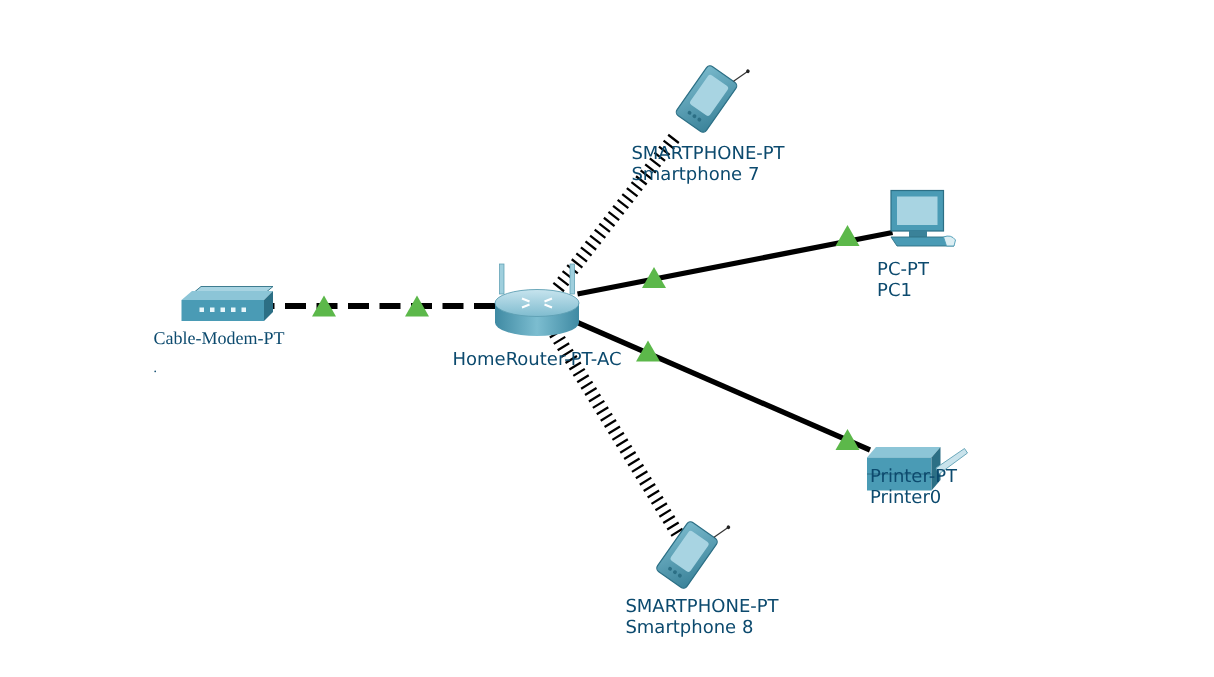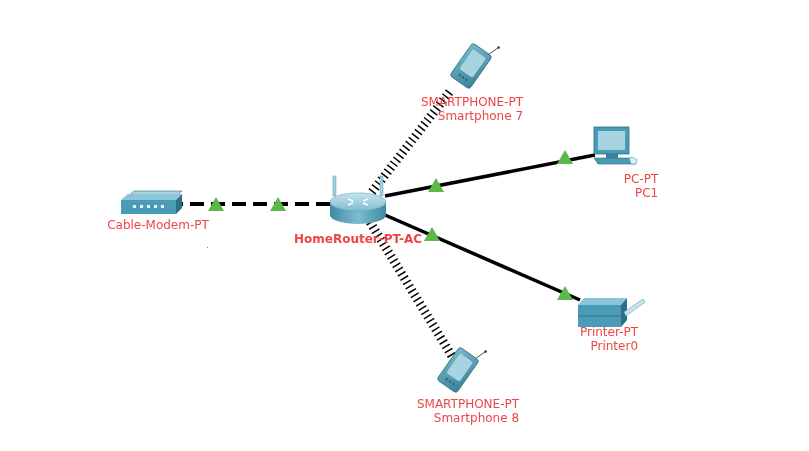--- a/index.html
+++ b/index.html
@@ -1,19 +1,19 @@
 <!DOCTYPE html>
 <html><head>
 <meta charset="utf-8">
 <style>
   html, body { margin: 0; padding: 0; background: #ffffff; }
   body { width: 809px; height: 451px; position: relative; overflow: hidden;
          font-family: "DejaVu Sans", "Liberation Sans", sans-serif; }
   #canvas { position: absolute; left: 0; top: 0; width: 809px; height: 451px; }
-  .lbl { position: absolute; font-size: 12px; color: #ef4444; text-align: right;
+  .lbl { position: absolute; font-size: 12px; color: #0c4a6e; text-align: left;
          line-height: 14px; white-space: nowrap; transform: translateX(-50%); }
   .dev { cursor: pointer; }
 </style>
 </head>
 <body>
 
 <svg id="canvas" viewBox="0 0 809 451" xmlns="http://www.w3.org/2000/svg">
   <defs>
     <linearGradient id="routerTop" x1="0" y1="0" x2="0" y2="1">
       <stop offset="0" stop-color="#c7e4ee"></stop>
@@ -101,40 +101,40 @@
     <rect x="-12" y="-20" width="24" height="40" rx="3" fill="url(#blueBody)" stroke="#2c6f85" stroke-width="0.8"></rect>
     <rect x="-8" y="-15" width="16" height="24" rx="2" fill="#a8d4e2"></rect>
     <circle cx="-4" cy="14" r="1.3" fill="#2c6f85"></circle>
       <circle cx="0" cy="14" r="1.3" fill="#2c6f85"></circle>
       <circle cx="4" cy="14" r="1.3" fill="#2c6f85"></circle>
     <line x1="8" y1="-20" x2="12" y2="-31" stroke="#333" stroke-width="0.8"></line>
     <circle cx="12" cy="-31" r="1.2" fill="#222"></circle>
   </g>
 </svg>
 
-<div class="lbl" style="left:158px; top:218px;">
+<div class="lbl" style="left:146px; top:218px;font-family:Liberation Serif, serif;">
   <div>Cable-Modem-PT</div>
   <div style="margin-top:6px; font-size:9px;">.</div>
 </div>
 
-<div class="lbl" style="left:358px; top:232px;font-weight:bold;">
+<div class="lbl" style="left:358px; top:232px;">
   <div>HomeRouter-PT-AC</div>
 </div>
 
 <div class="lbl" style="left:472px; top:95px;">
   <div>SMARTPHONE-PT</div>
   <div>Smartphone 7</div>
 </div>
 
-<div class="lbl" style="left:641px; top:172px;">
+<div class="lbl" style="left:602px; top:172px;">
   <div>PC-PT</div>
   <div>PC1</div>
 </div>
 
-<div class="lbl" style="left:609px; top:325px;">
+<div class="lbl" style="left:609px; top:310px;">
   <div>Printer-PT</div>
   <div>Printer0</div>
 </div>
 
 <div class="lbl" style="left:468px; top:397px;">
   <div>SMARTPHONE-PT</div>
   <div>Smartphone 8</div>
 </div>
 
 </body></html>

